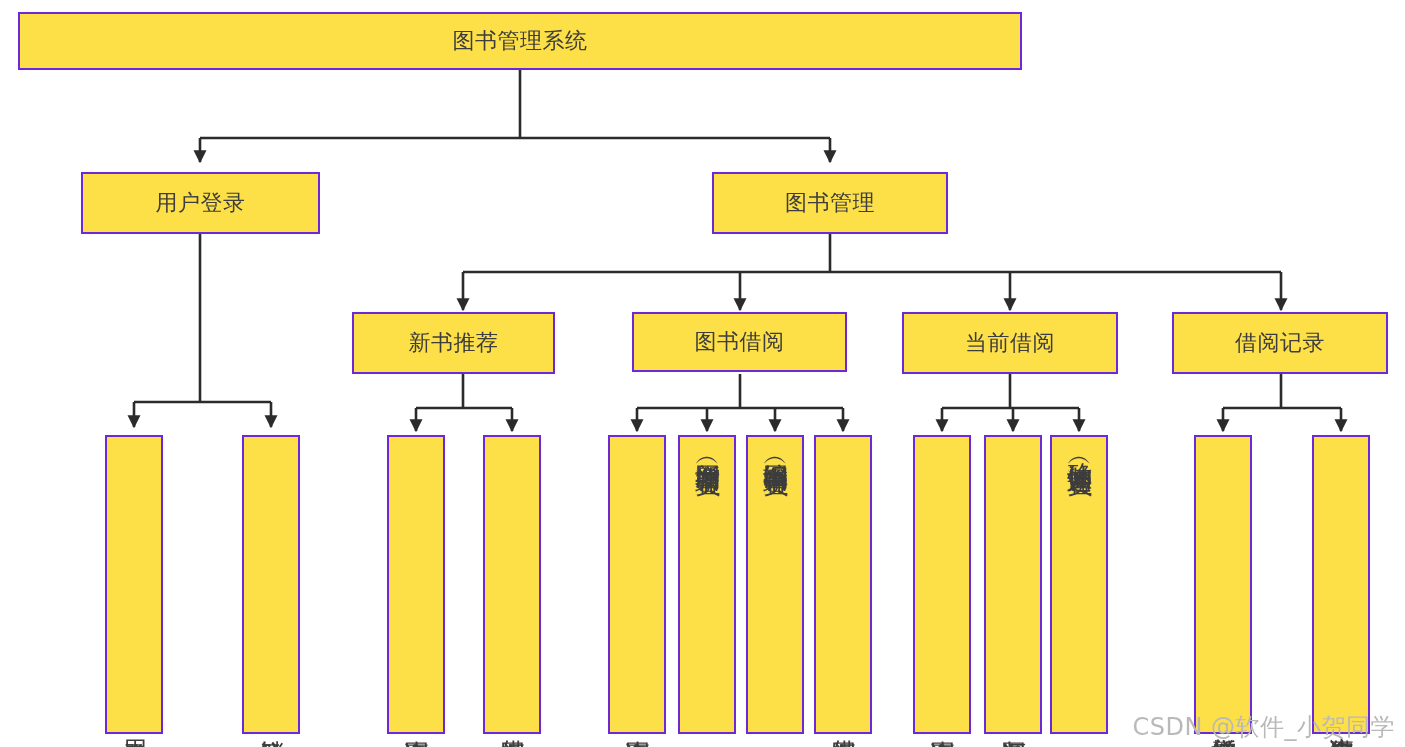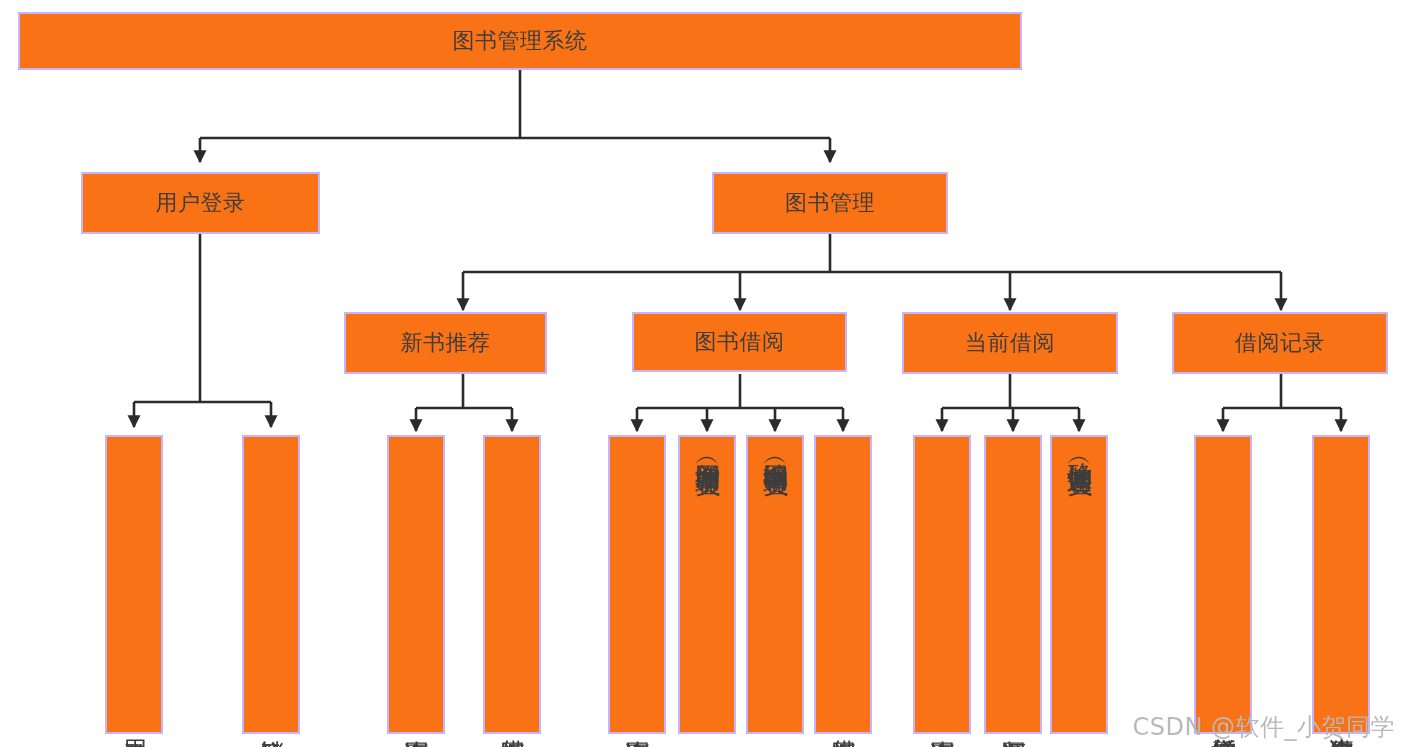--- a/index.html
+++ b/index.html
@@ -16,22 +16,22 @@
   }
   #diagram-root {
     position: absolute;
     left: 0; top: 0;
     width: 1405px;
     height: 747px;
   }
   .node-box {
     position: absolute;
     box-sizing: border-box;
-    background: #f97316;
-    border: 2px solid #c4b5fd;
+    background: #fde047;
+    border: 2px solid #6d28d9;
   }
   .node-label-h {
     position: absolute;
     left: 0; top: 0; right: 0; bottom: 0;
     display: flex;
     align-items: center;
     justify-content: center;
     color: #3d3d3d;
     font-size: 22px;
     line-height: 1.2;
@@ -133,21 +133,21 @@
   </div>
 
   <div class="node-box" style="left:81px; top:172px; width:239px; height:62px;">
     <div class="node-label-h">用户登录</div>
   </div>
 
   <div class="node-box" style="left:712px; top:172px; width:236px; height:62px;text-align:right;">
     <div class="node-label-h">图书管理</div>
   </div>
 
-  <div class="node-box" style="left:344px; top:312px; width:203px; height:62px;">
+  <div class="node-box" style="left:352px; top:312px; width:203px; height:62px;">
     <div class="node-label-h">新书推荐</div>
   </div>
 
   <div class="node-box" style="left:632px; top:312px; width:215px; height:60px;">
     <div class="node-label-h">图书借阅</div>
   </div>
 
   <div class="node-box" style="left:902px; top:312px; width:216px; height:62px;">
     <div class="node-label-h">当前借阅</div>
   </div>

